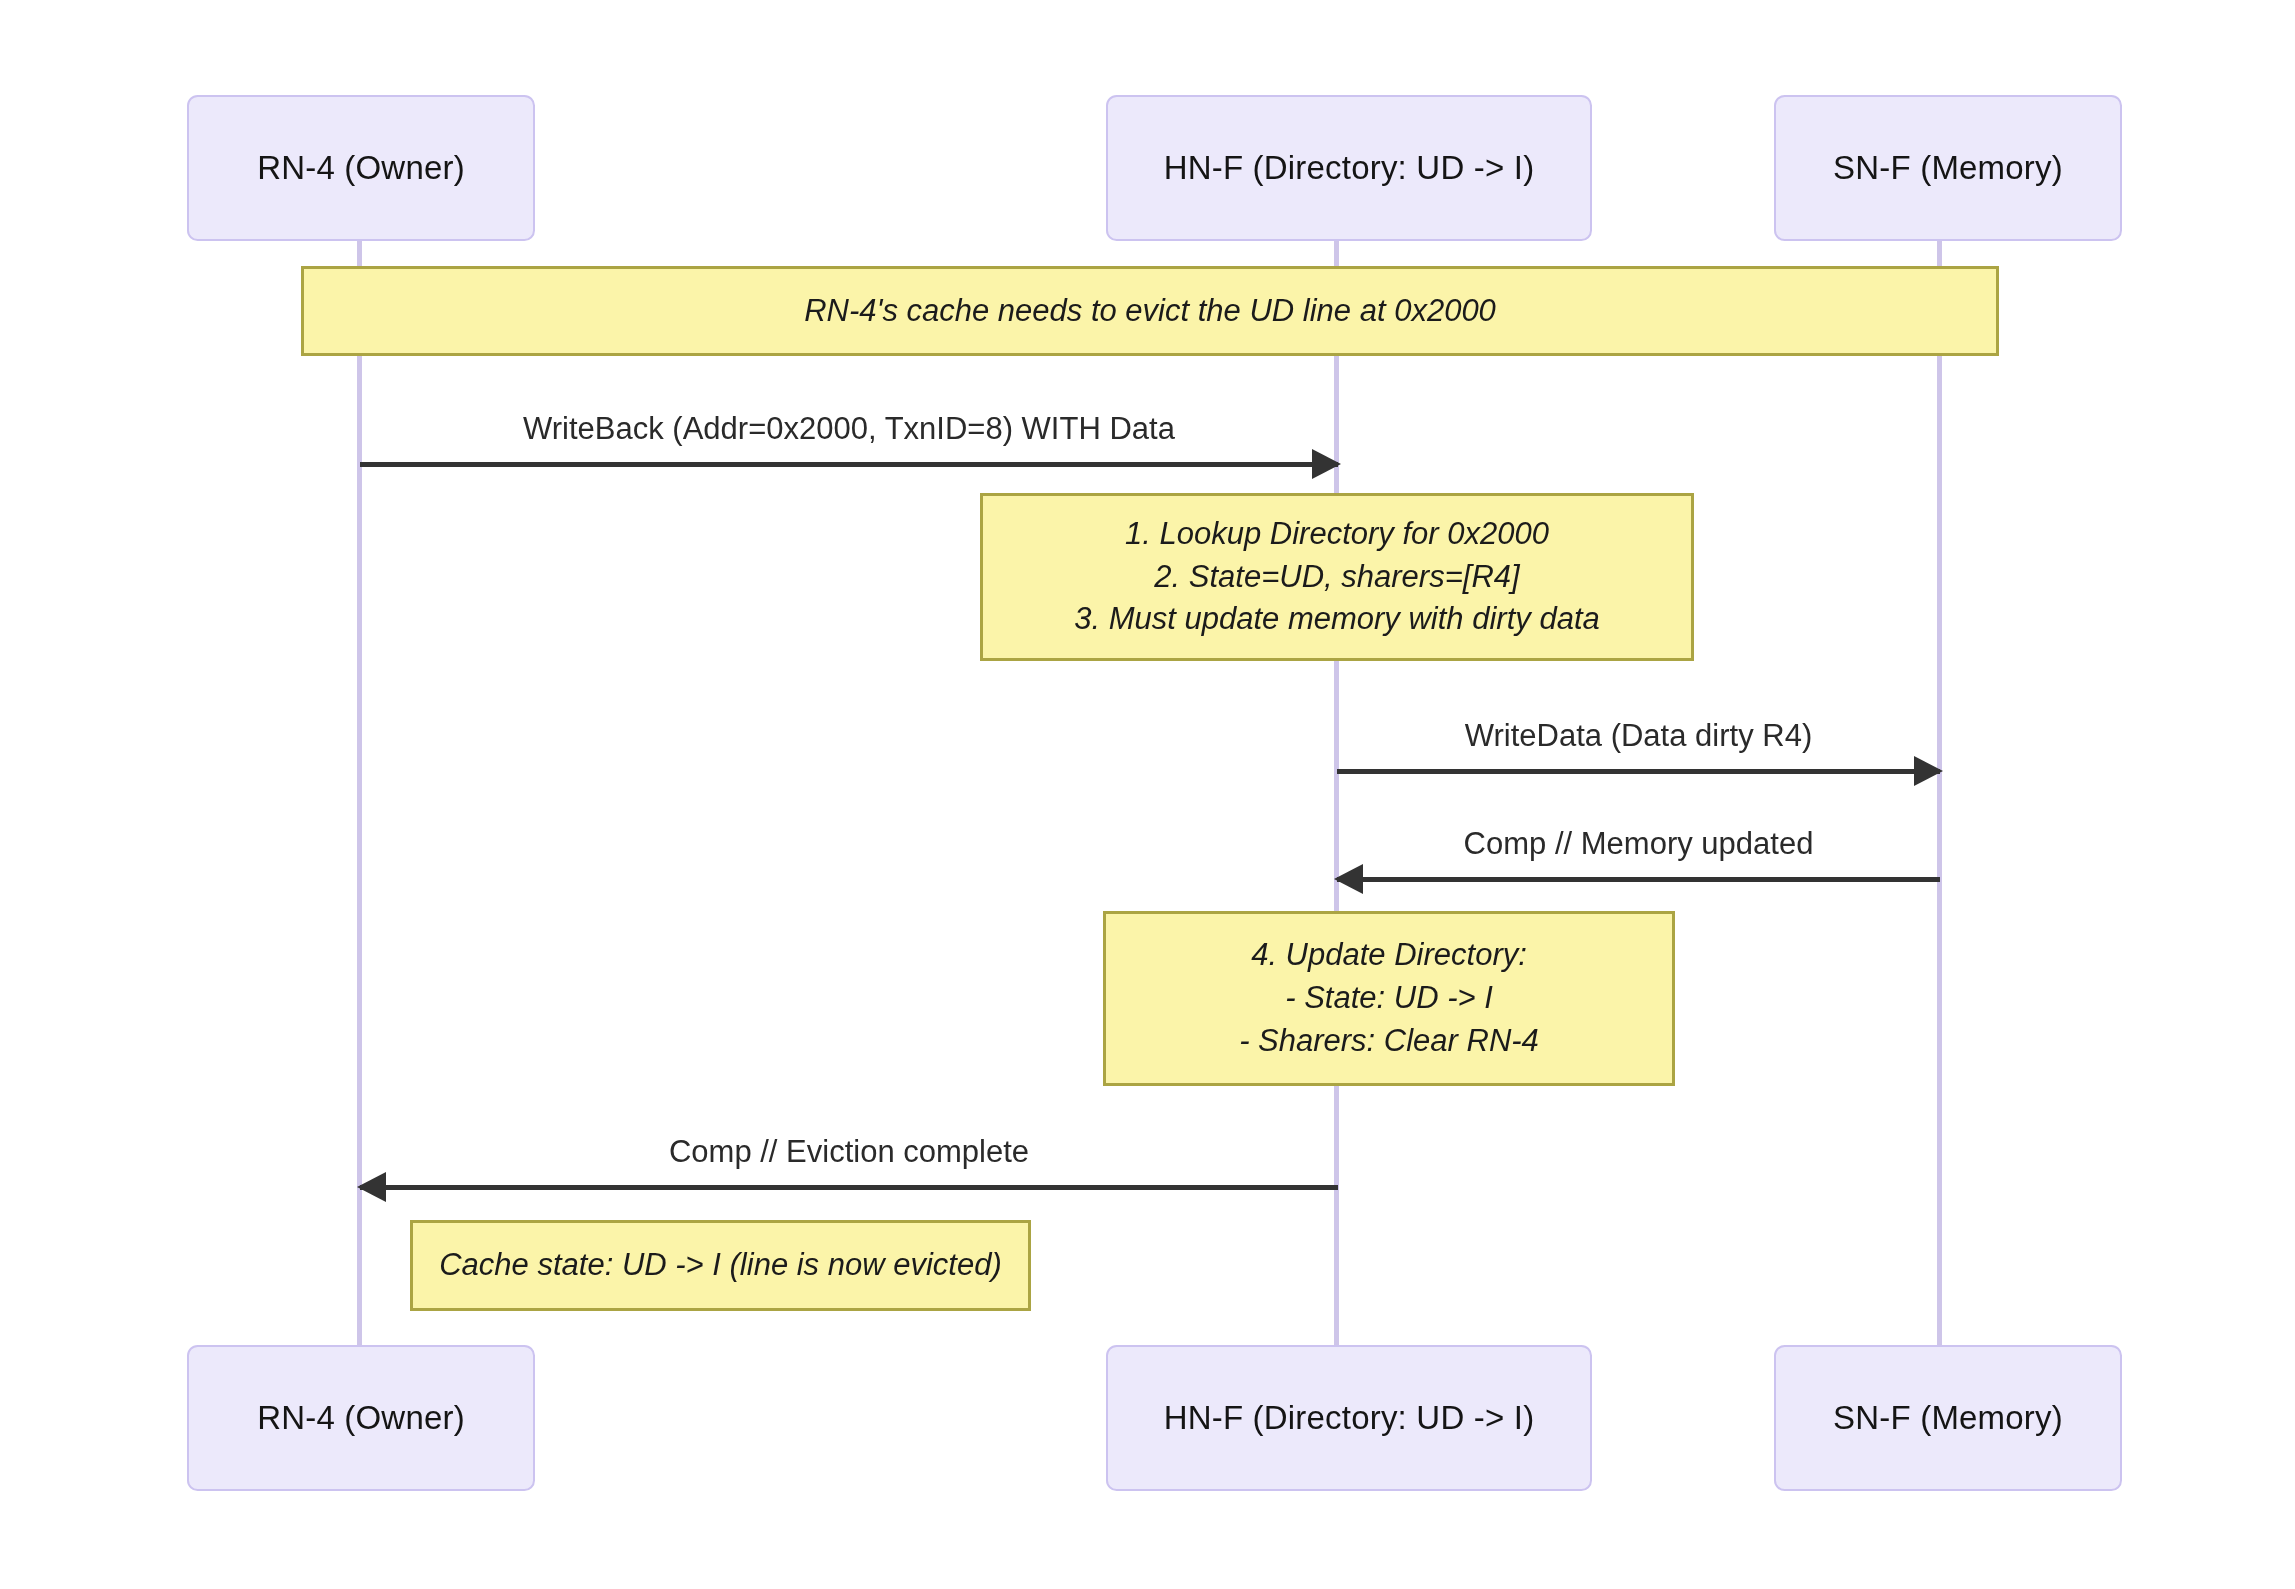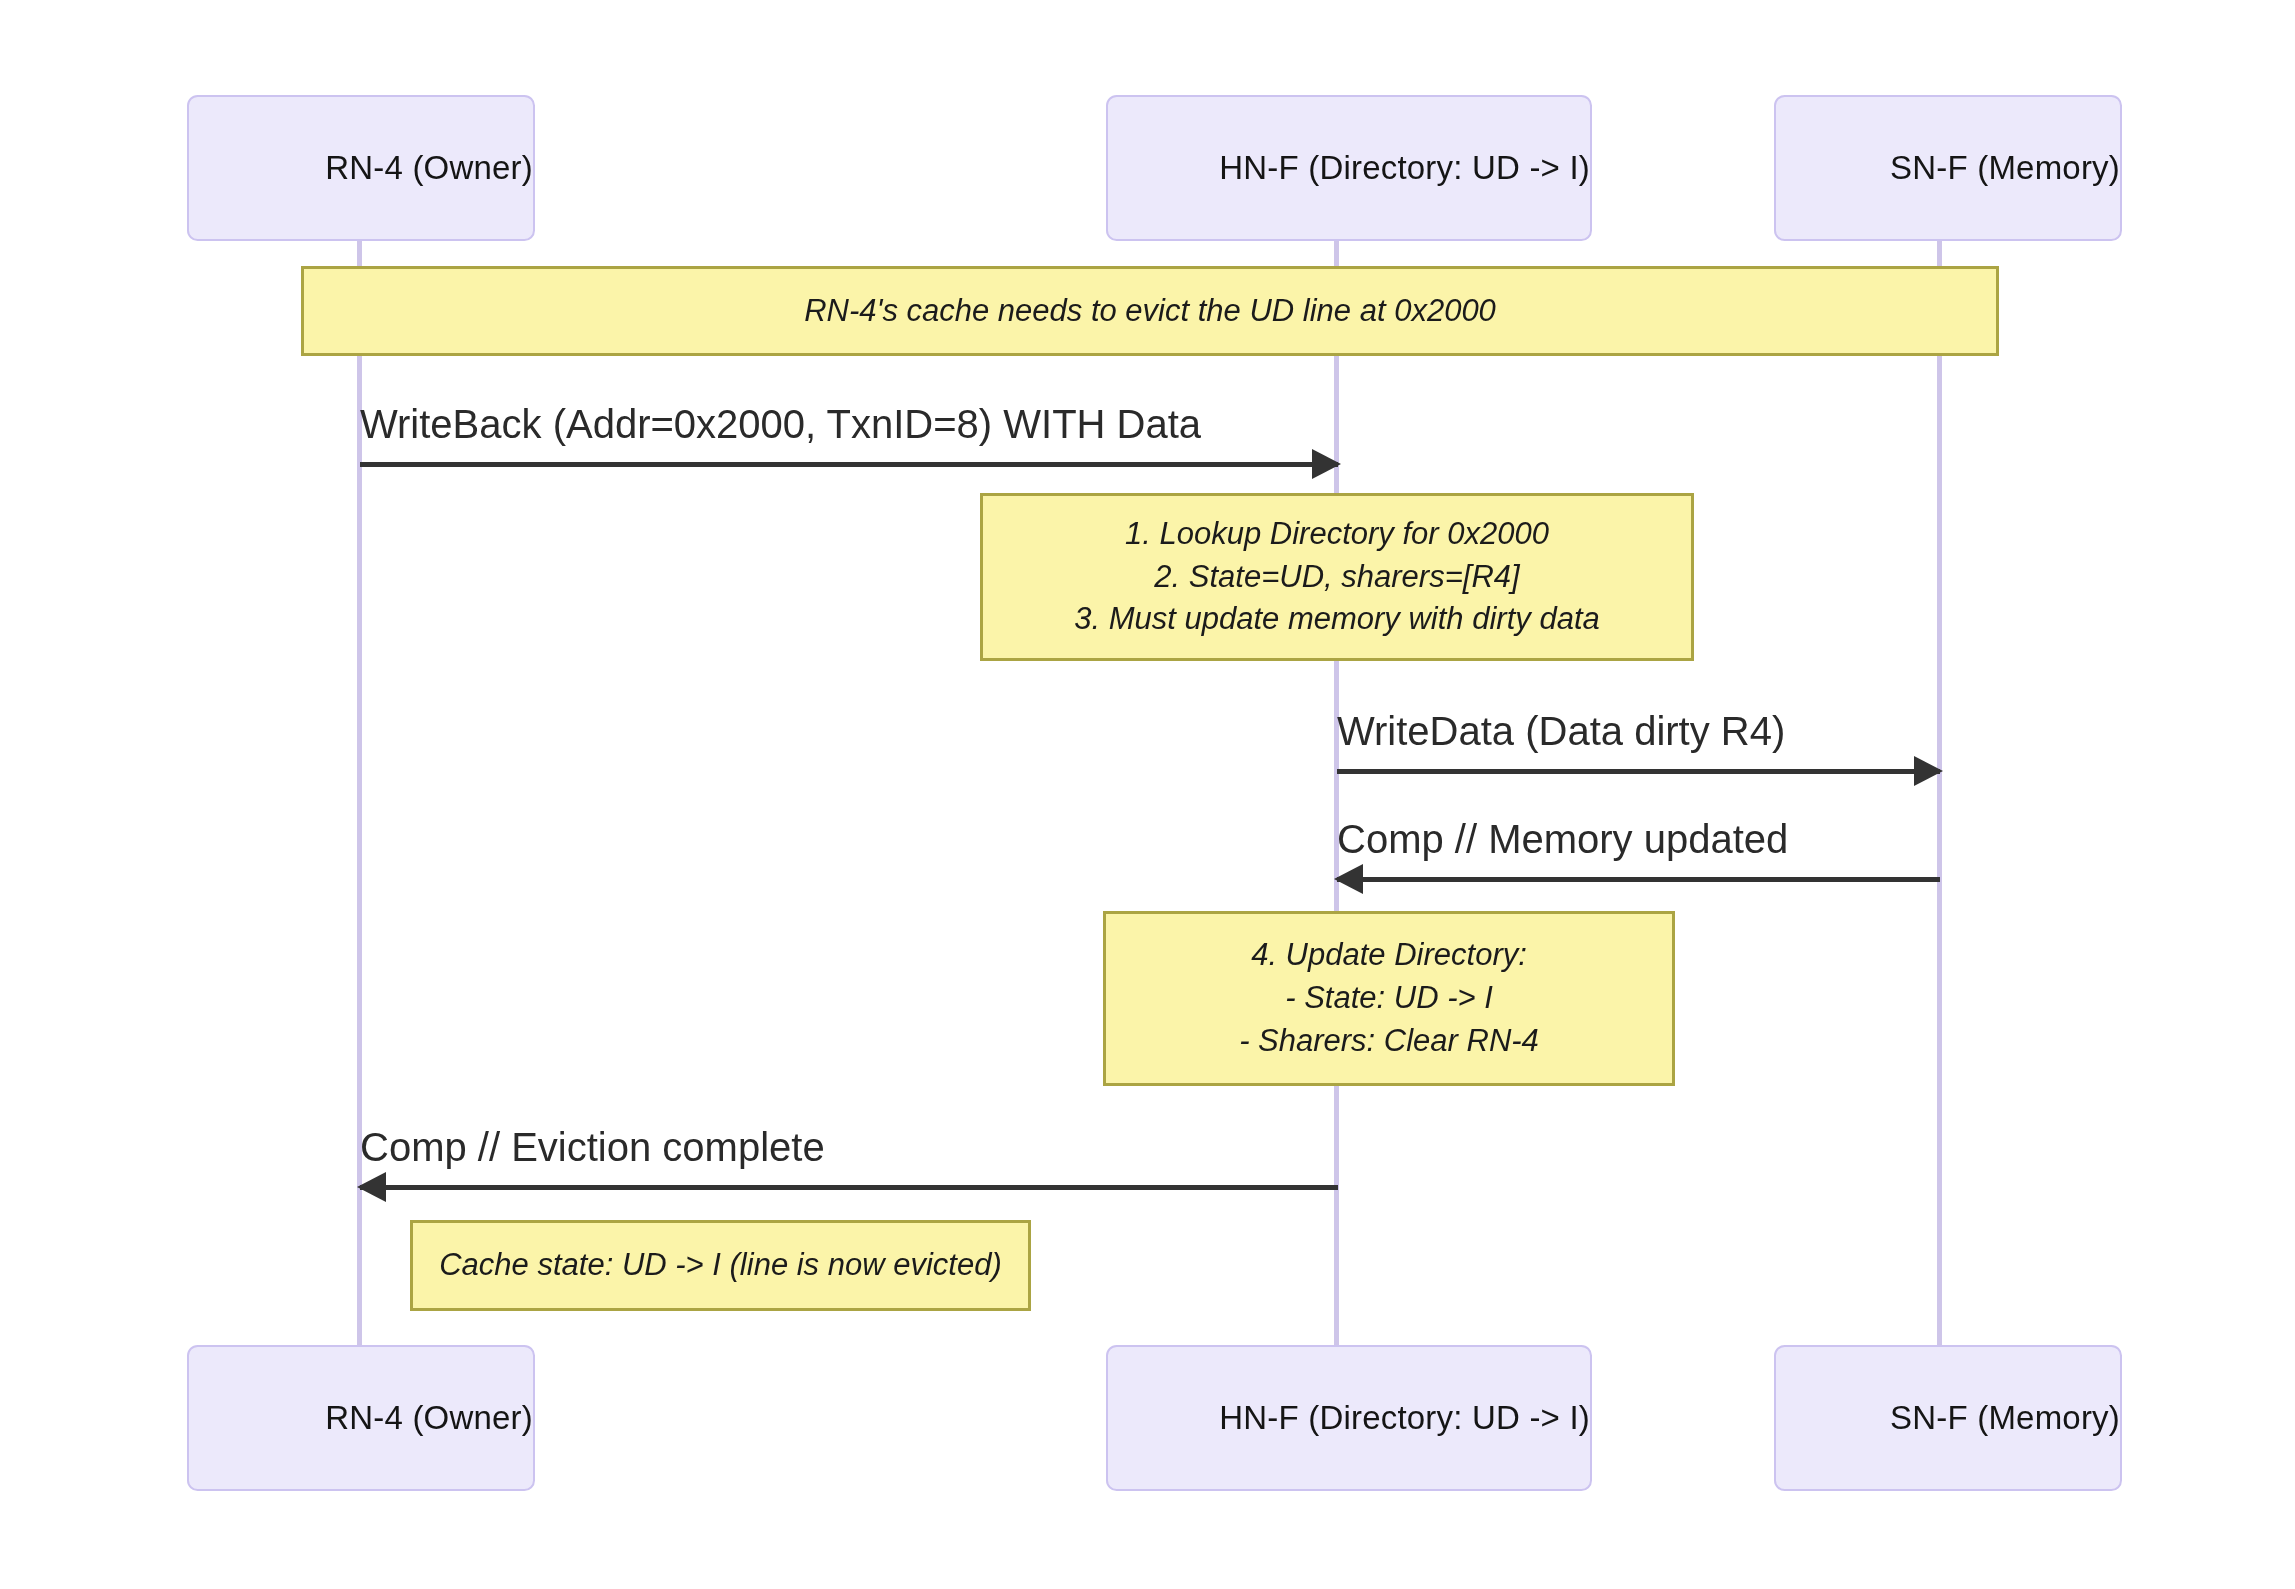--- a/index.html
+++ b/index.html
@@ -26,21 +26,21 @@
   }
   
   .participant-box {
     position: absolute;
     box-sizing: border-box;
     background: #ece9fb;
     border: 2.3px solid #ccc3f0;
     border-radius: 10.6px;
     display: flex;
     align-items: center;
-    justify-content: flex-end;
+    justify-content: center;
     z-index: 4;
   }
   .participant-label {
     font-size: 33px;
     color: #151515;
     font-family: "Liberation Sans", sans-serif;
     white-space: nowrap;
     letter-spacing: 0.2px;
   }
   
@@ -91,21 +91,22 @@
     border-left: 29px solid #333333;
   }
   .msg-head.left {
     left: -3px;
     border-right: 29px solid #333333;
   }
   .msg-label {
     position: absolute;
     bottom: 15px;
     width: 100%;
-    font-size: 40px;
+    text-align: center;
+    font-size: 31px;
     color: #2a2a2a;
     white-space: nowrap;
     font-family: "Liberation Sans", sans-serif;
   }
 </style>
 </head>
 <body>
 
 <div id="diagram-root">
 

